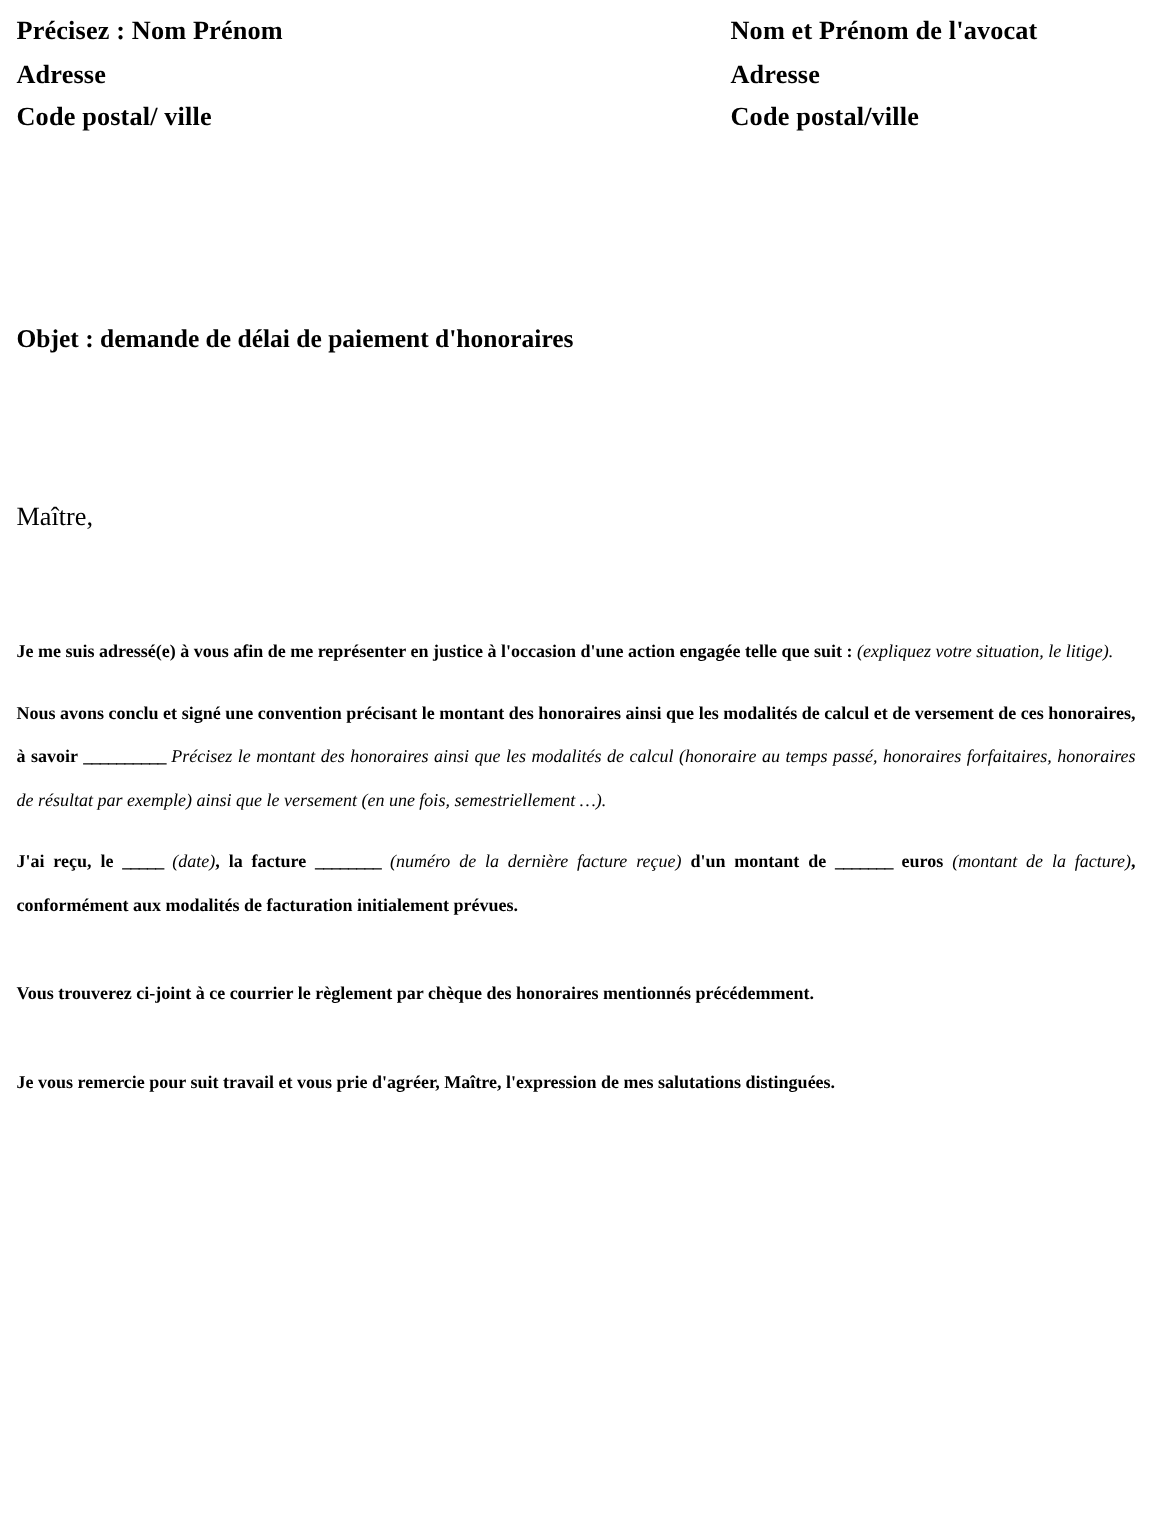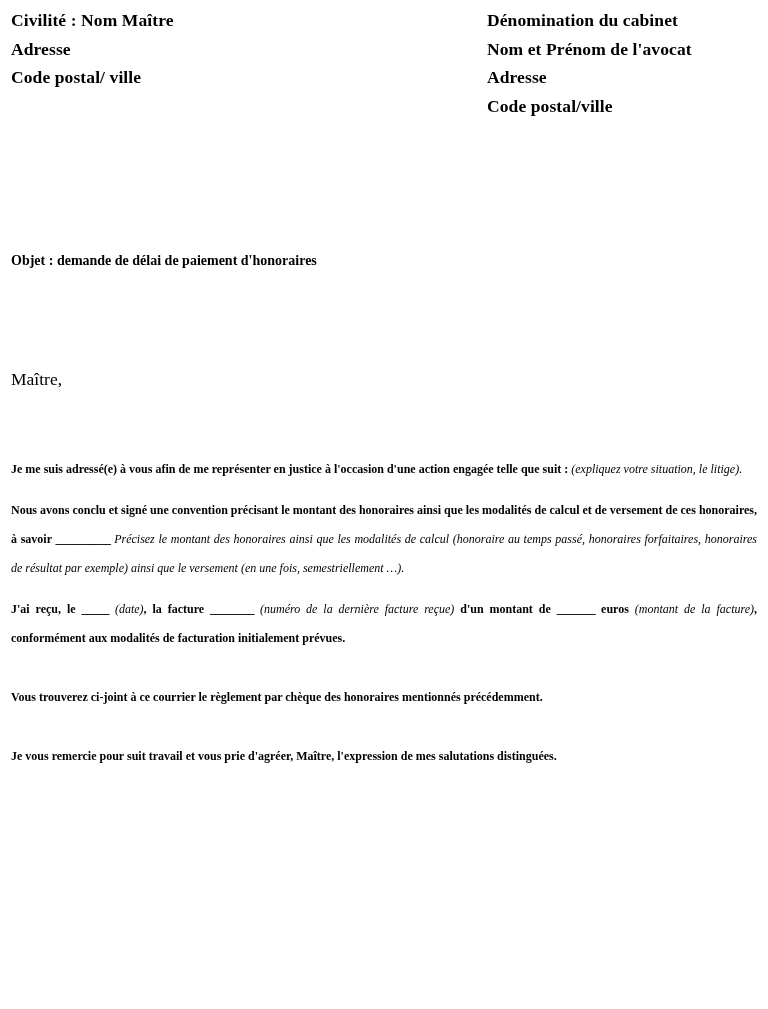--- a/index.html
+++ b/index.html
@@ -48,23 +48,23 @@
   .head-line {
     font-weight: bold;
     font-size: 17.5px;
     line-height: 28.5px;
     white-space: nowrap;
     letter-spacing: 0.1px;
   }
 
   
   .subject {
-    margin-top: 119px;
+    margin-top: 84px;
     font-weight: bold;
-    font-size: 14px;
+    font-size: 17px;
     line-height: 28px;
   }
 
   
   .salutation {
     margin-top: 90px;
     font-weight: normal;
     font-size: 17.5px;
     line-height: 28px;
   }
@@ -110,27 +110,26 @@
 </head>
 <body>
 
 <div class="page">
 
   <div class="content">
 
     <div class="letter-head">
 
       <div class="head-col left">
-        <div class="head-line">Civilité : Nom Maître</div>
+        <div class="head-line">Précisez : Nom Prénom</div>
         <div class="head-line">Adresse</div>
         <div class="head-line">Code postal/ ville</div>
       </div>
 
       <div class="head-col right">
-        <div class="head-line">Dénomination du cabinet</div>
         <div class="head-line">Nom et Prénom de l'avocat</div>
         <div class="head-line">Adresse</div>
         <div class="head-line">Code postal/ville</div>
       </div>
 
     </div>
 
     <div class="subject">Objet : demande de délai de paiement d'honoraires</div>
 
     <div class="salutation">Maître,</div>

